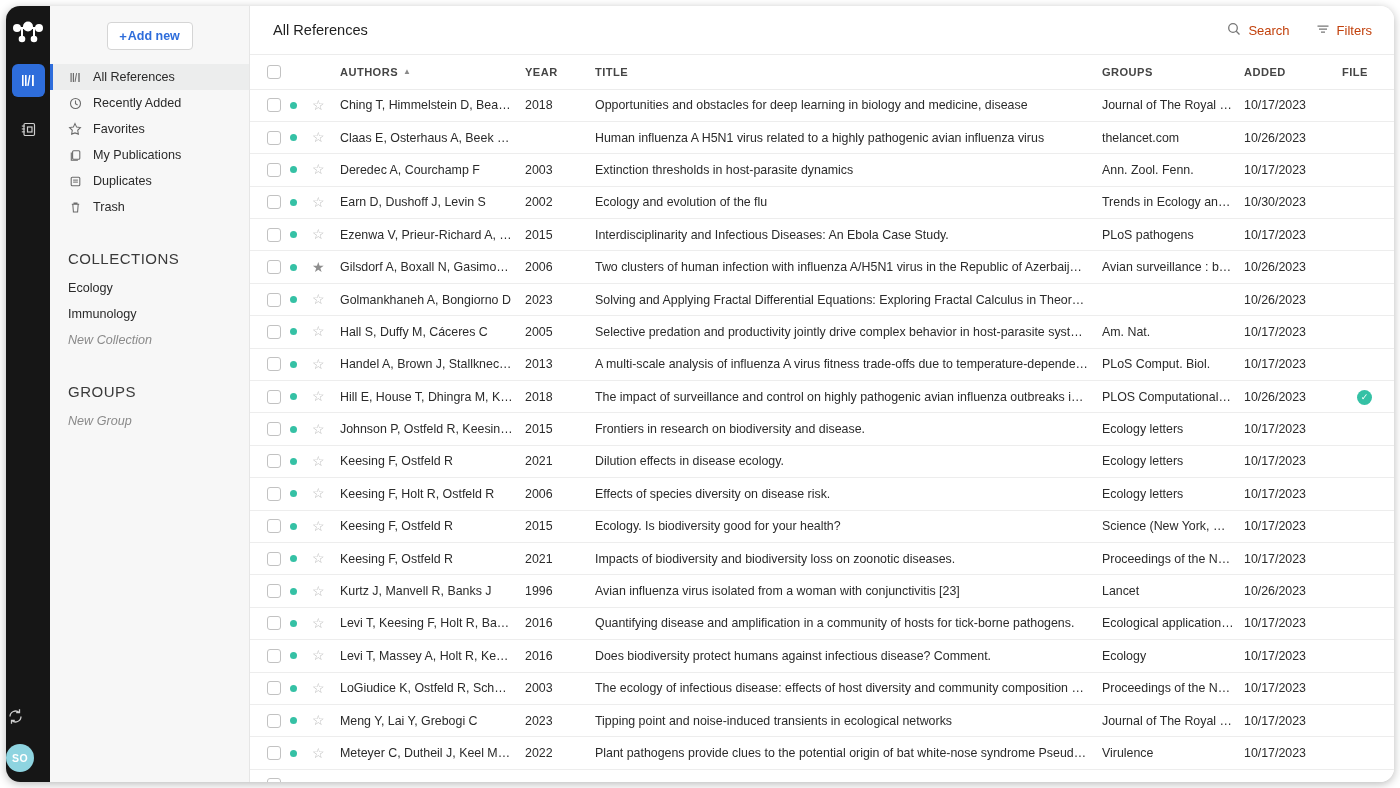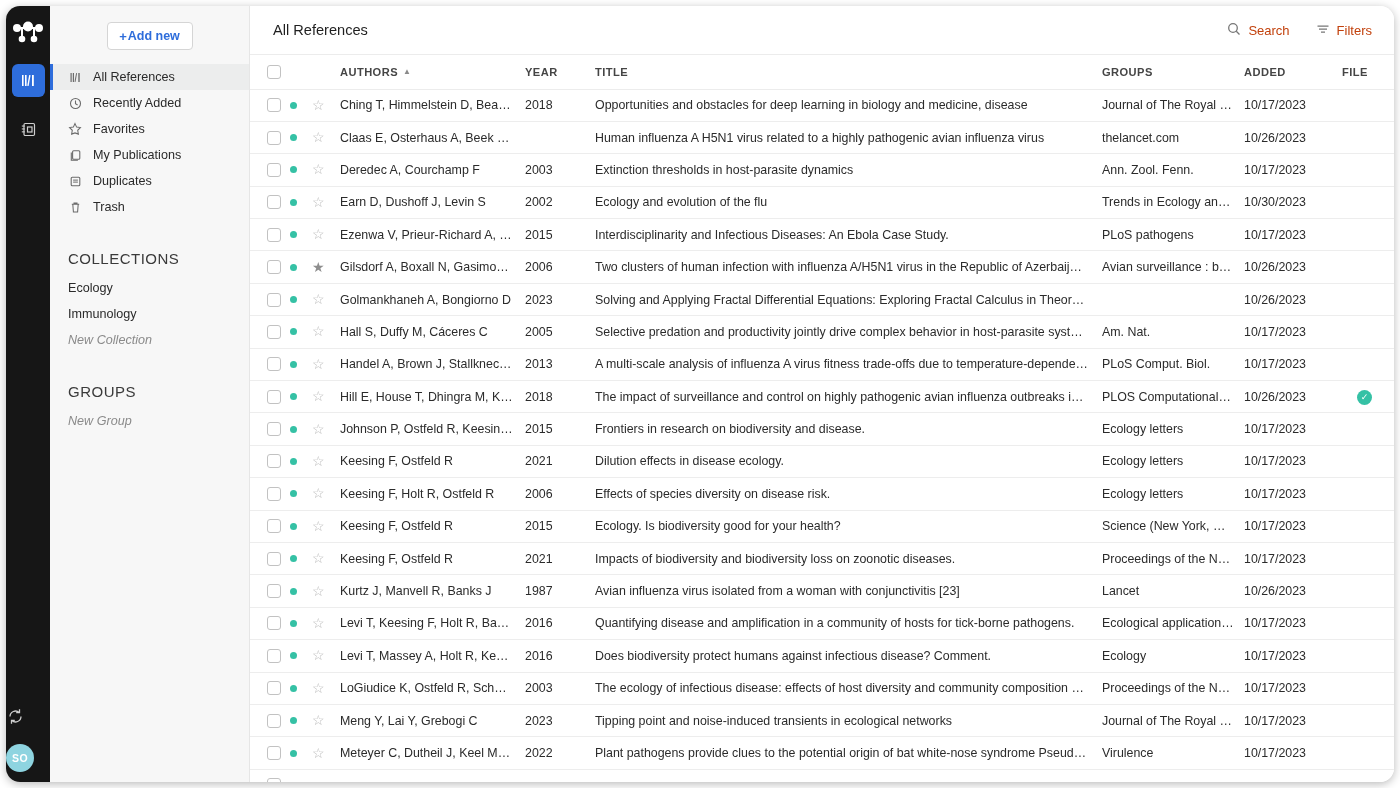--- a/index.html
+++ b/index.html
@@ -646,21 +646,21 @@
               <td class="c-check">
                 <span class="cb"></span>
               </td>
               <td class="c-dot">
                 <span class="dot"></span>
               </td>
               <td class="c-star"><span class="star">☆</span></td>
               <td class="c-auth">
                 <span class="auth-cell">Kurtz J, Manvell R, Banks J</span>
               </td>
-              <td class="c-year">1987</td>
+              <td class="c-year">1996</td>
               <td class="c-title">
                 <span class="title-cell">Avian influenza virus isolated from a woman with conjunctivitis [23]</span>
               </td>
               <td class="c-src">
                 <span class="src-cell">Lancet</span>
               </td>
               <td class="c-added">10/26/2023</td>
               <td class="c-file"></td>
             </tr>
             <tr>

